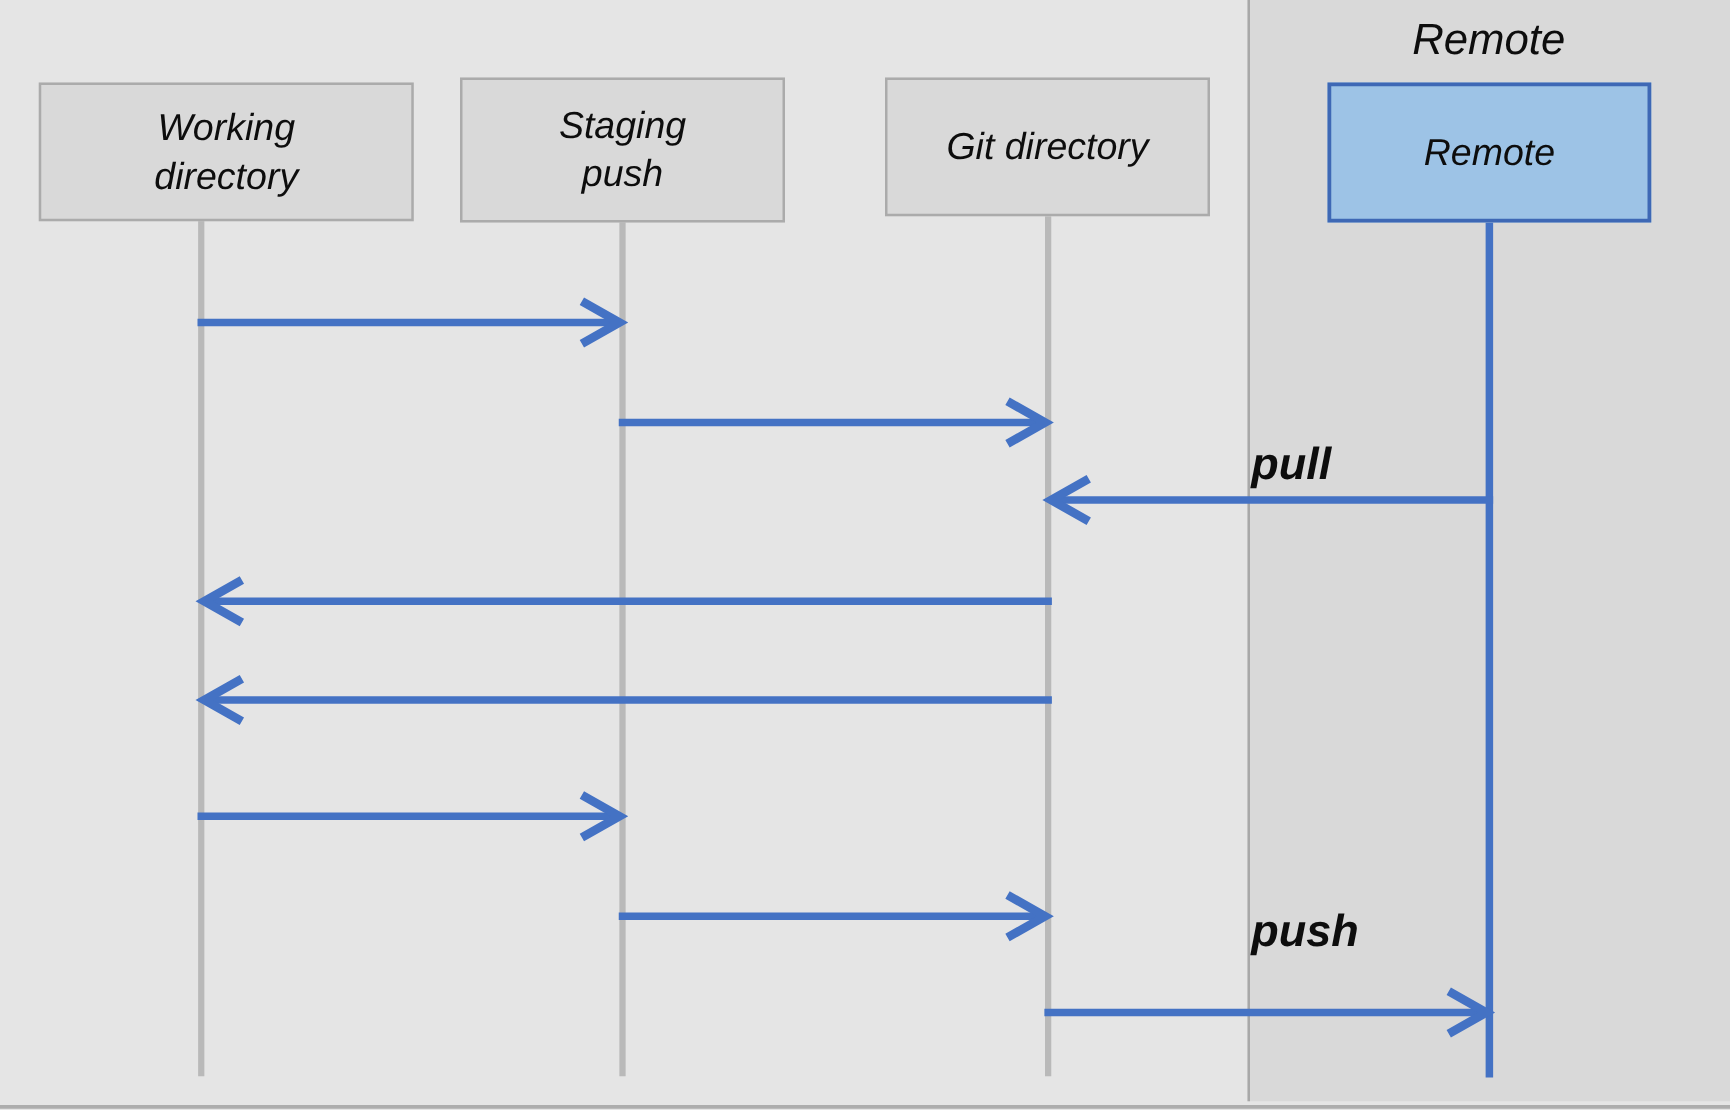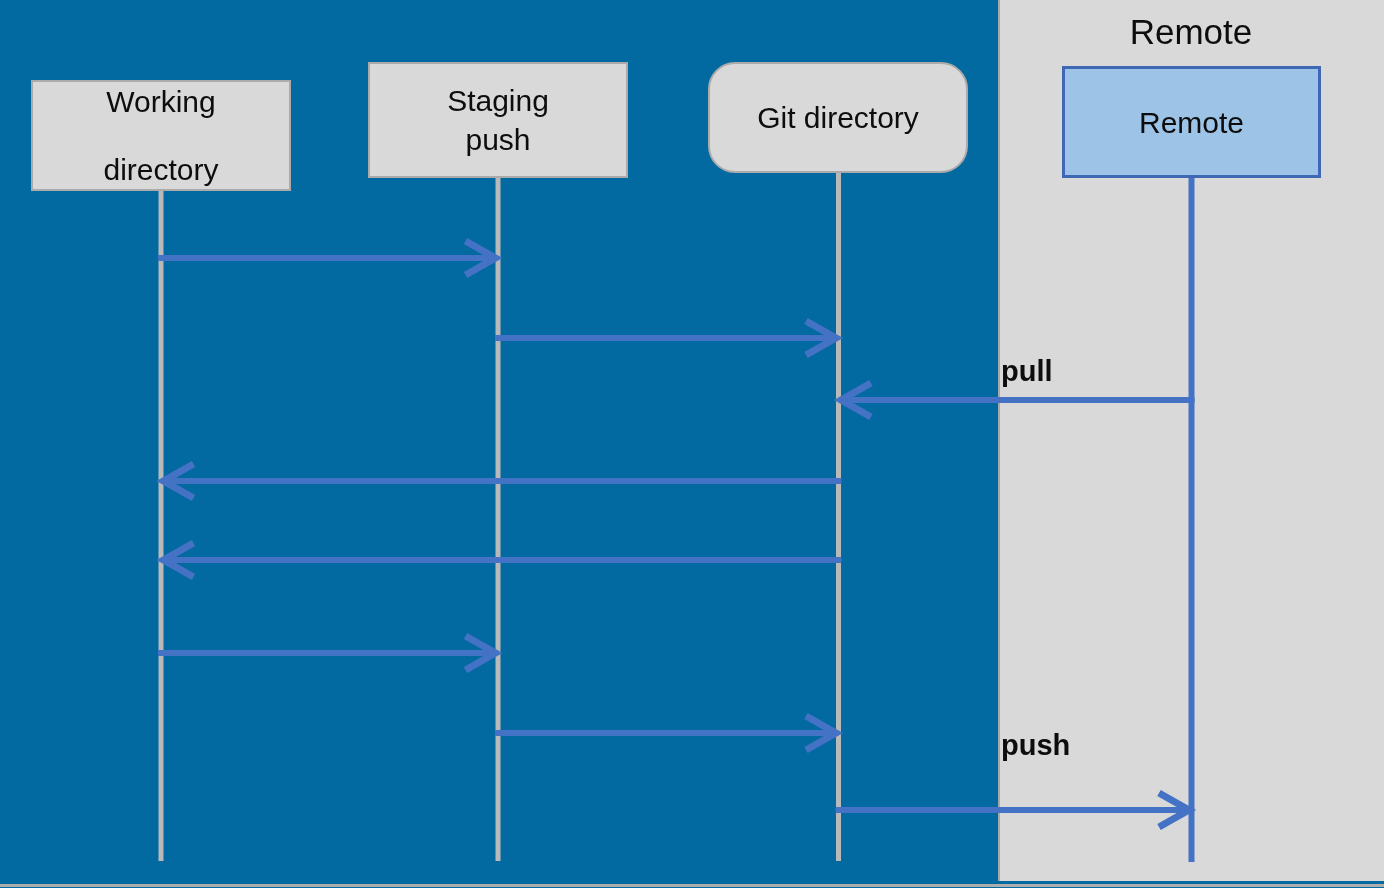--- a/index.html
+++ b/index.html
@@ -4,23 +4,24 @@
 <style>
   html, body {
     margin: 0;
     padding: 0;
     background: #000000;
   }
   #canvas {
     position: relative;
     width: 1384px;
     height: 888px;
-    background: #0369a1;
+    background: #e5e5e5;
     overflow: hidden;
     font-family: "Liberation Sans", sans-serif;
+    font-style: italic;
   }
   .remote-panel {
     position: absolute;
     left: 998px;
     top: 0;
     width: 386px;
     height: 881px;
     background: #D9D9D9;
     border-left: 2px solid #A8A8A8;
     box-sizing: border-box;
@@ -55,21 +56,21 @@
   }
   #overlay {
     position: absolute;
     left: 0;
     top: 0;
     width: 1384px;
     height: 888px;
   }
   .arrow-label {
     position: absolute;
-    font-size: 29px;
+    font-size: 36px;
     font-weight: bold;
     color: #0d0d0d;
     line-height: 34px;
   }
   .bottom-line {
     position: absolute;
     left: 0;
     top: 884px;
     width: 1384px;
     height: 3px;
@@ -116,29 +117,29 @@
         <line x1="495" y1="733" x2="836" y2="733" stroke="#4472C4" stroke-width="6"></line>
         <polyline points="806,716 836,733 806,750" fill="none" stroke="#4472C4" stroke-width="7" stroke-linejoin="miter"></polyline>
       </g>
       <g>
         <line x1="835.5" y1="810" x2="1189" y2="810" stroke="#4472C4" stroke-width="6"></line>
         <polyline points="1159,793 1189,810 1159,827" fill="none" stroke="#4472C4" stroke-width="7" stroke-linejoin="miter"></polyline>
       </g>
     </svg>
 
   <div id="boxes">
-      <div class="lane-box" style="left: 31px; top: 80px; width: 260px; height: 111px; justify-content: space-between;">
+      <div class="lane-box" style="left: 31px; top: 66px; width: 300px; height: 111px;">
         <span>Working</span>
         <span>directory</span>
       </div>
       <div class="lane-box" style="left: 368px; top: 62px; width: 260px; height: 116px;">
         <span>Staging</span>
         <span>push</span>
       </div>
-      <div class="lane-box" style="left: 708px; top: 62px; width: 260px; height: 111px; border-radius: 27px;">
+      <div class="lane-box" style="left: 708px; top: 62px; width: 260px; height: 111px;">
         <span>Git directory</span>
       </div>
       <div class="lane-box remote" style="left: 1062px; top: 66px; width: 259px; height: 112px;">
         <span>Remote</span>
       </div>
     </div>
   <div id="labels">
       <div class="arrow-label" style="left: 1001px; top: 354px;">pull</div>
       <div class="arrow-label" style="left: 1001px; top: 728px;">push</div>
     </div>

